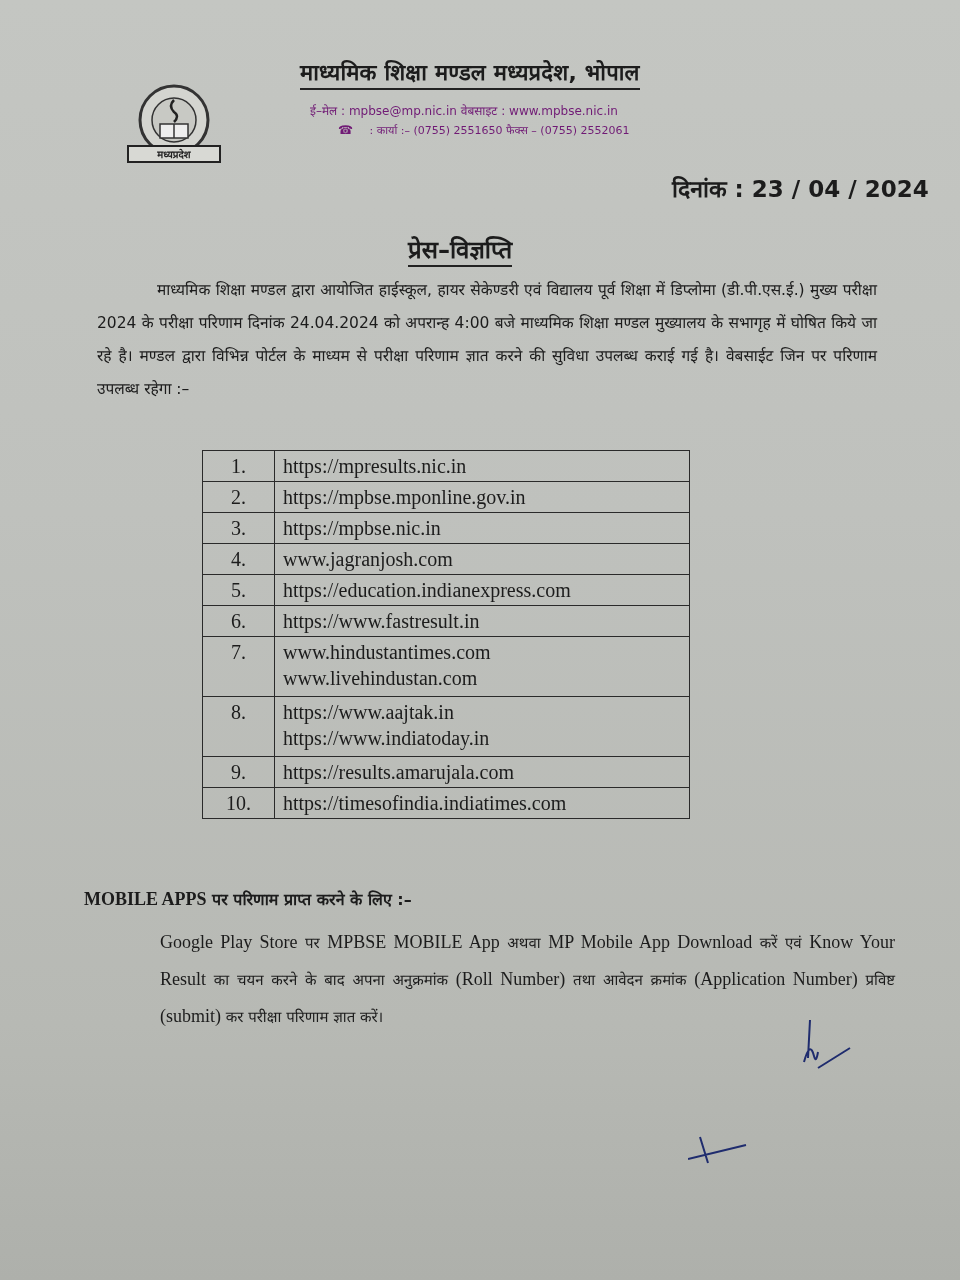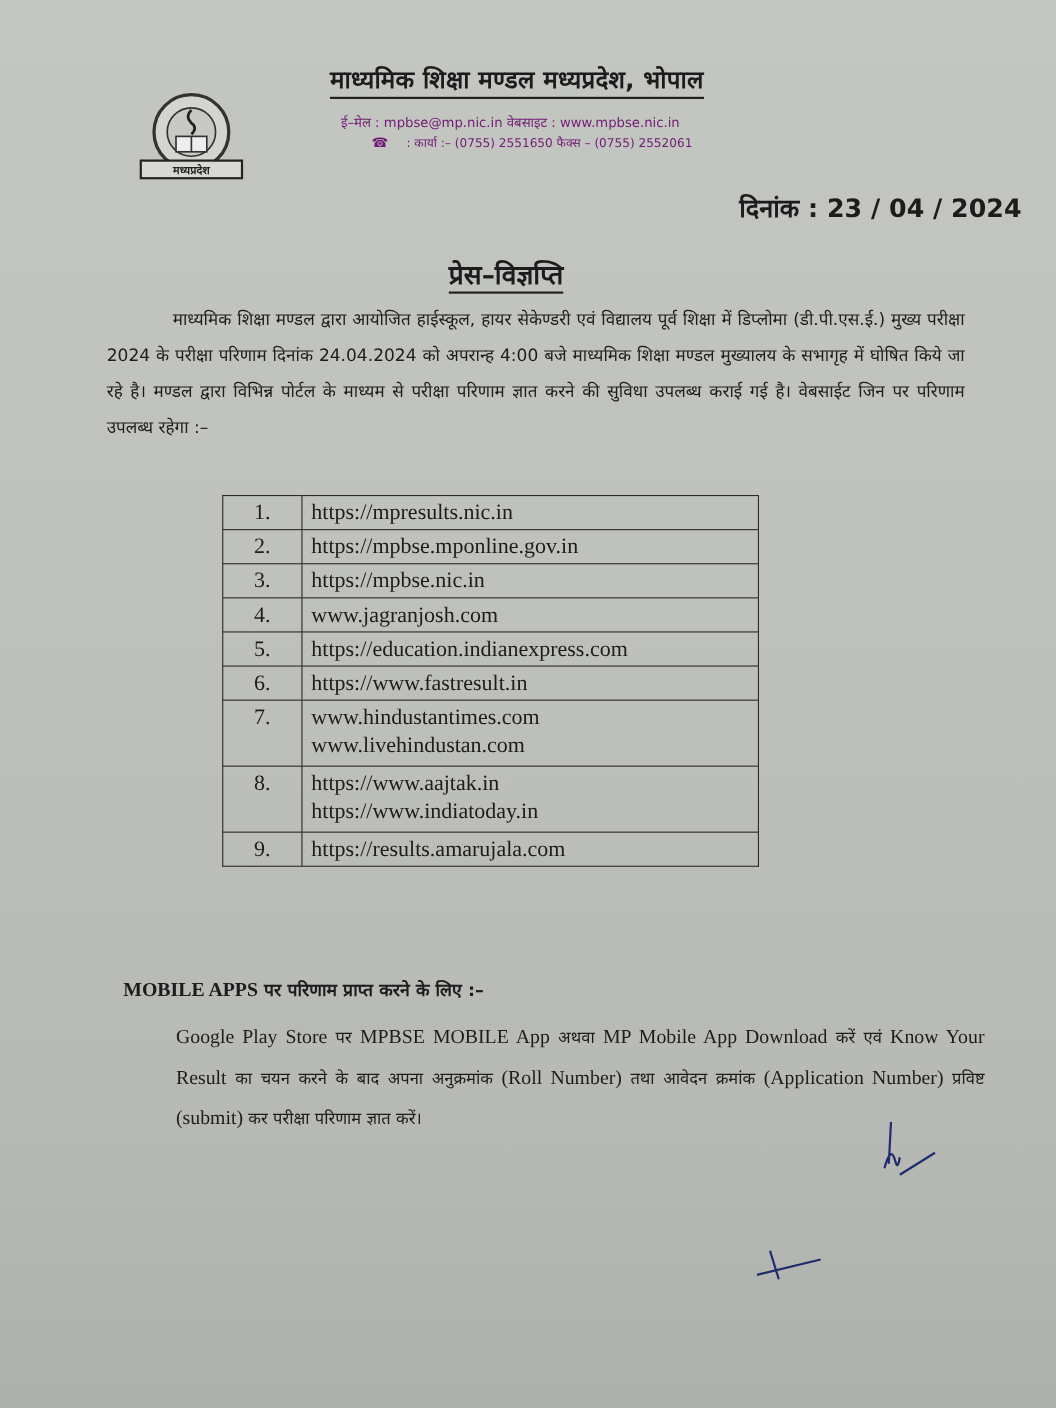--- a/index.html
+++ b/index.html
@@ -48,21 +48,21 @@
       border-collapse: collapse;
       font-family: "Liberation Serif", serif; font-size: 20px;
     }
     .url-table td { border: 1.5px solid #2a2a2a; padding: 2px 8px; vertical-align: top; line-height: 26px; }
     .url-table td.num { width: 72px; text-align: center; }
     .url-table tr.single td { height: 31px; }
     .url-table tr.double td { height: 60px; }
 
     
     .apps-heading {
-      position: absolute; left: 112px; top: 888px; font-size: 16px; font-weight: bold; white-space: nowrap;
+      position: absolute; left: 84px; top: 888px; font-size: 16px; font-weight: bold; white-space: nowrap;
     }
     .apps-heading .latin { font-family: "Liberation Serif", serif; font-size: 18px; }
     .apps-body {
       position: absolute; left: 160px; top: 924px; width: 735px;
       font-size: 15px; line-height: 36px; text-align: justify;
     }
     .apps-body .latin { font-family: "Liberation Serif", serif; font-size: 18px; }
 
     
     .sign-mark { position: absolute; left: 790px; top: 1018px; width: 70px; height: 60px; }
@@ -167,20 +167,26 @@
             <div>https://www.aajtak.in</div>
             <div>https://www.indiatoday.in</div>
           </td>
         </tr>
         <tr class="single">
           <td class="num">9.</td>
           <td>
             <div>https://results.amarujala.com</div>
           </td>
         </tr>
+        <tr class="single">
+          <td class="num">10.</td>
+          <td>
+            <div>https://timesofindia.indiatimes.com</div>
+          </td>
+        </tr>
       </tbody>
   </table>
 
   <div class="apps-heading">
     <span class="latin">MOBILE APPS</span><span> पर परिणाम प्राप्त करने के लिए :–</span>
   </div>
 
   <p class="apps-body" id="apps-body"><span class="latin">Google Play Store</span><span> पर </span><span class="latin">MPBSE MOBILE App</span><span> अथवा </span><span class="latin">MP Mobile App Download</span><span> करें एवं </span><span class="latin">Know Your Result</span><span> का चयन करने के बाद अपना अनुक्रमांक </span><span class="latin">(Roll Number)</span><span> तथा आवेदन क्रमांक </span><span class="latin">(Application Number)</span><span> प्रविष्ट </span><span class="latin">(submit)</span><span> कर परीक्षा परिणाम ज्ञात करें।</span></p>
 
   <svg class="sign-mark" viewBox="0 0 70 60">

